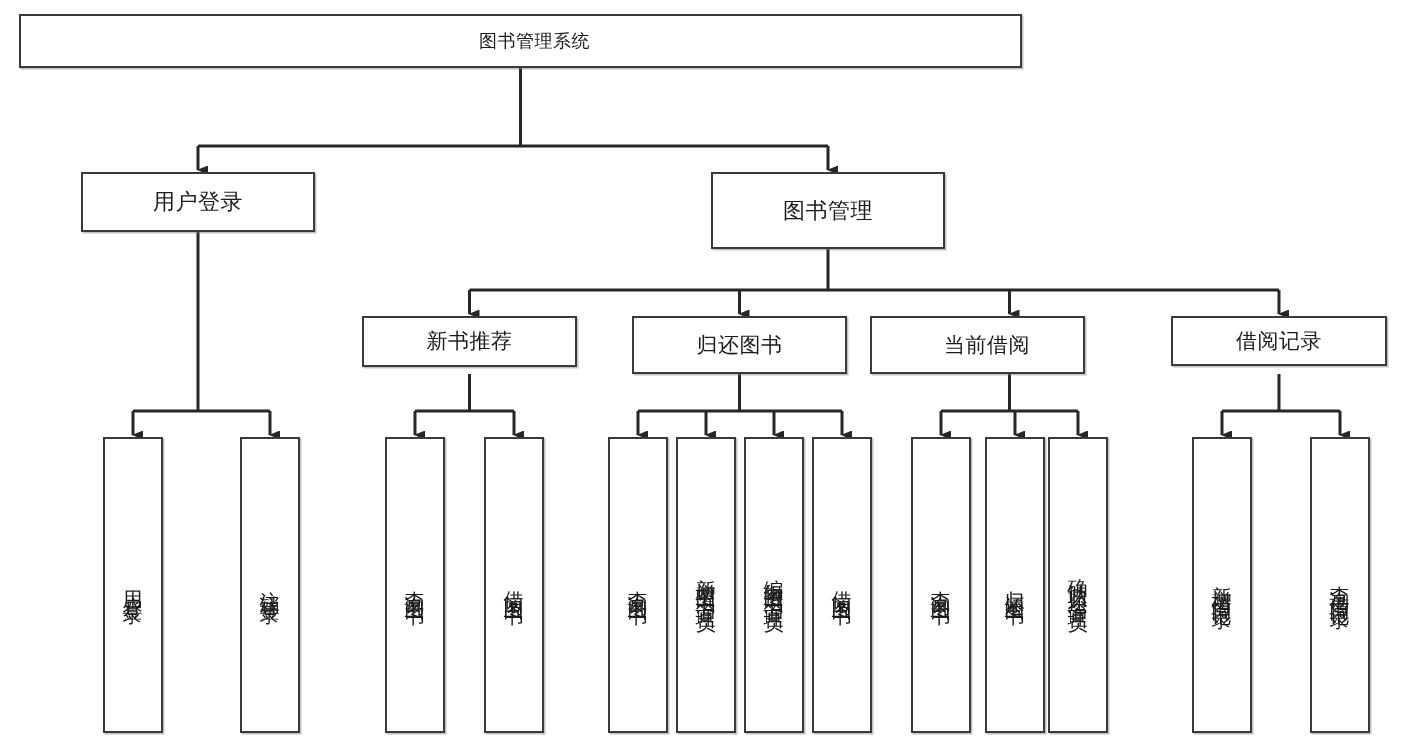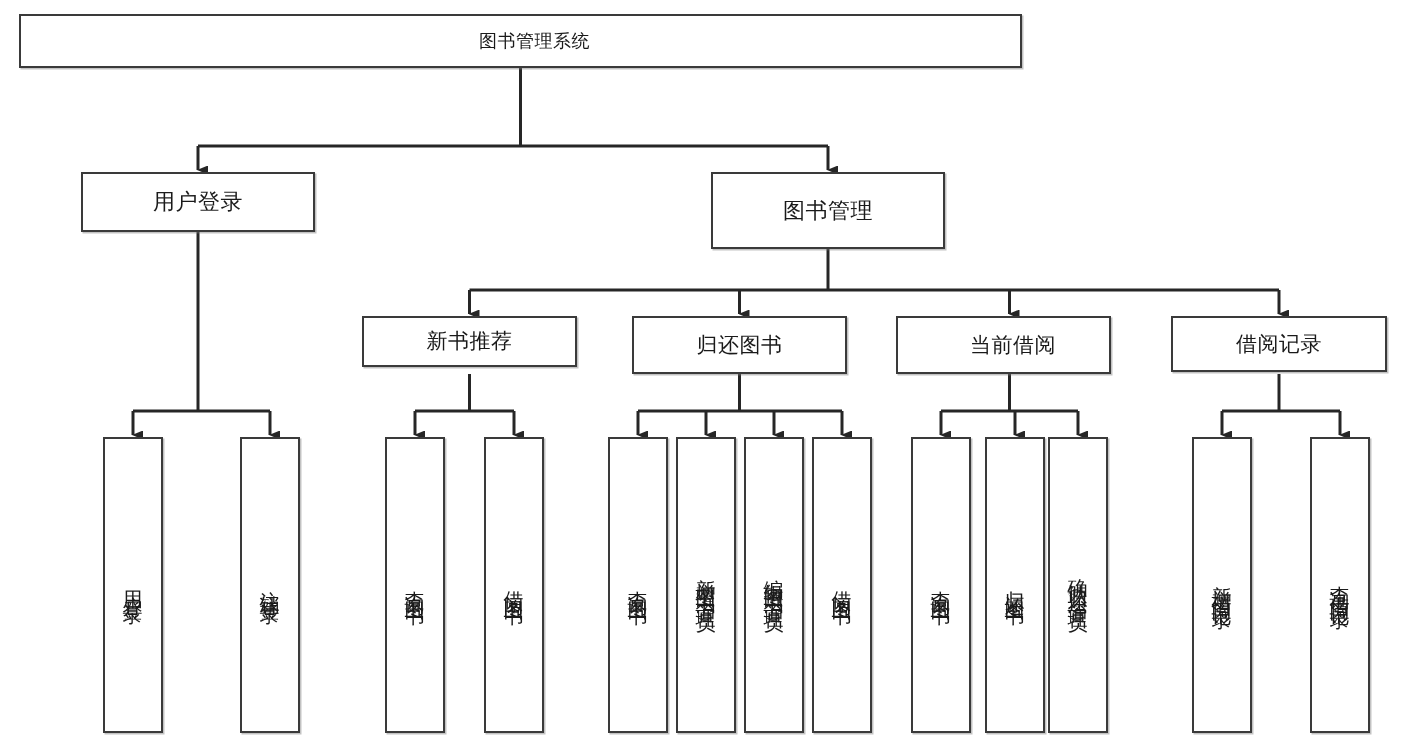--- a/index.html
+++ b/index.html
@@ -131,24 +131,24 @@
   <div class="node node-l2" id="node-book-manage" style="left: 711px; top: 172px; width: 234px; height: 77px;">
     <span class="label">图书管理</span>
   </div>
 
   <div class="node node-l3" id="node-new-book-recommend" style="left: 362px; top: 316px; width: 215px; height: 51px;">
     <span class="label">新书推荐</span>
   </div>
   <div class="node node-l3" id="node-book-borrow" style="left: 632px; top: 316px; width: 215px; height: 58px;">
     <span class="label">归还图书</span>
   </div>
-  <div class="node node-l3" id="node-current-borrow" style="left: 896px; top: 316px; width: 215px; height: 58px; padding-left: 19px;">
+  <div class="node node-l3" id="node-current-borrow" style="left: 870px; top: 316px; width: 215px; height: 58px; padding-left: 19px;">
     <span class="label">当前借阅</span>
   </div>
-  <div class="node node-l3" id="node-borrow-record" style="left: 1171px; top: 316px; width: 216px; height: 56px;">
+  <div class="node node-l3" id="node-borrow-record" style="left: 1171px; top: 316px; width: 216px; height: 50px;">
     <span class="label">借阅记录</span>
   </div>
 
   <div class="node node-leaf" id="node-leaf-user-login" style="left: 103px; top: 437px; width: 60px; height: 296px;">
     <span class="label">用户登录</span>
   </div>
   <div class="node node-leaf" id="node-leaf-user-logout" style="left: 240px; top: 437px; width: 60px; height: 296px;">
     <span class="label">注销登录</span>
   </div>
   <div class="node node-leaf" id="node-leaf-query-book-rec" style="left: 385px; top: 437px; width: 60px; height: 296px;">

